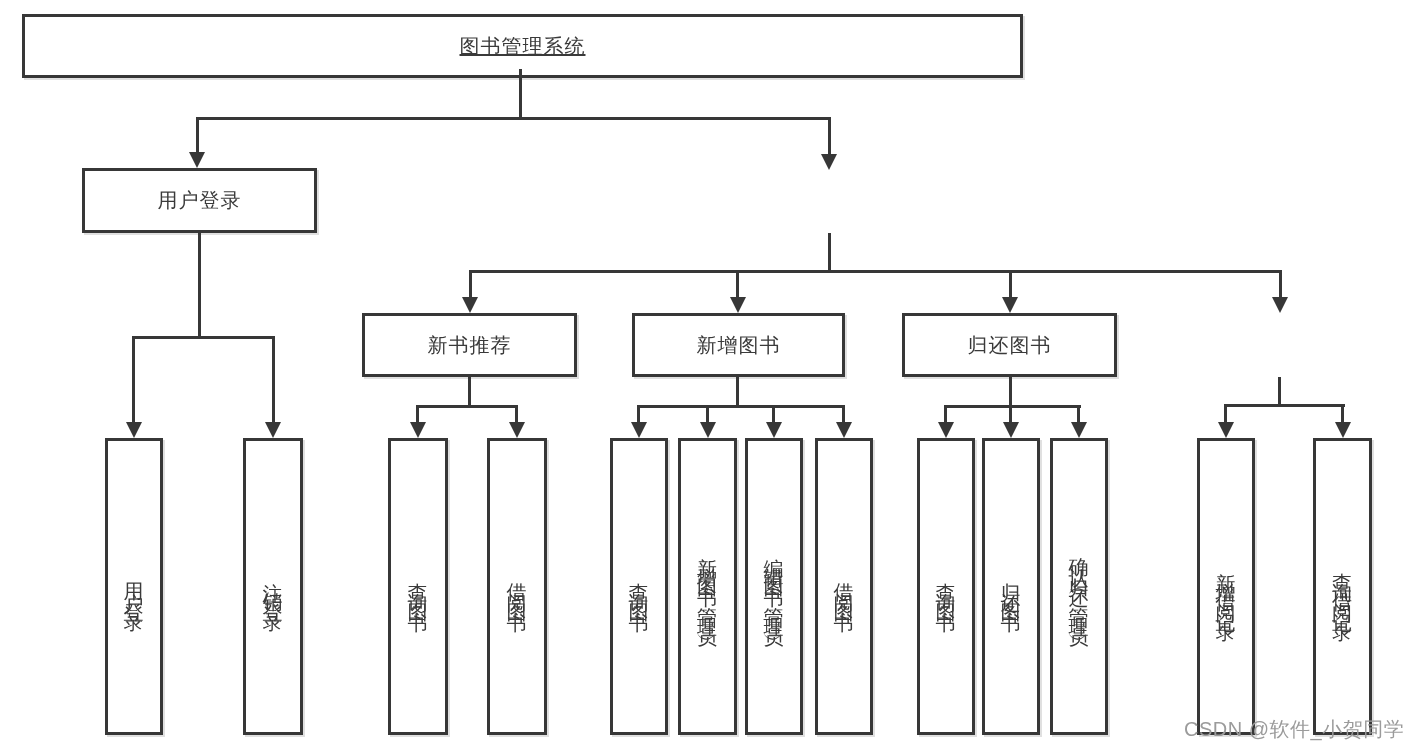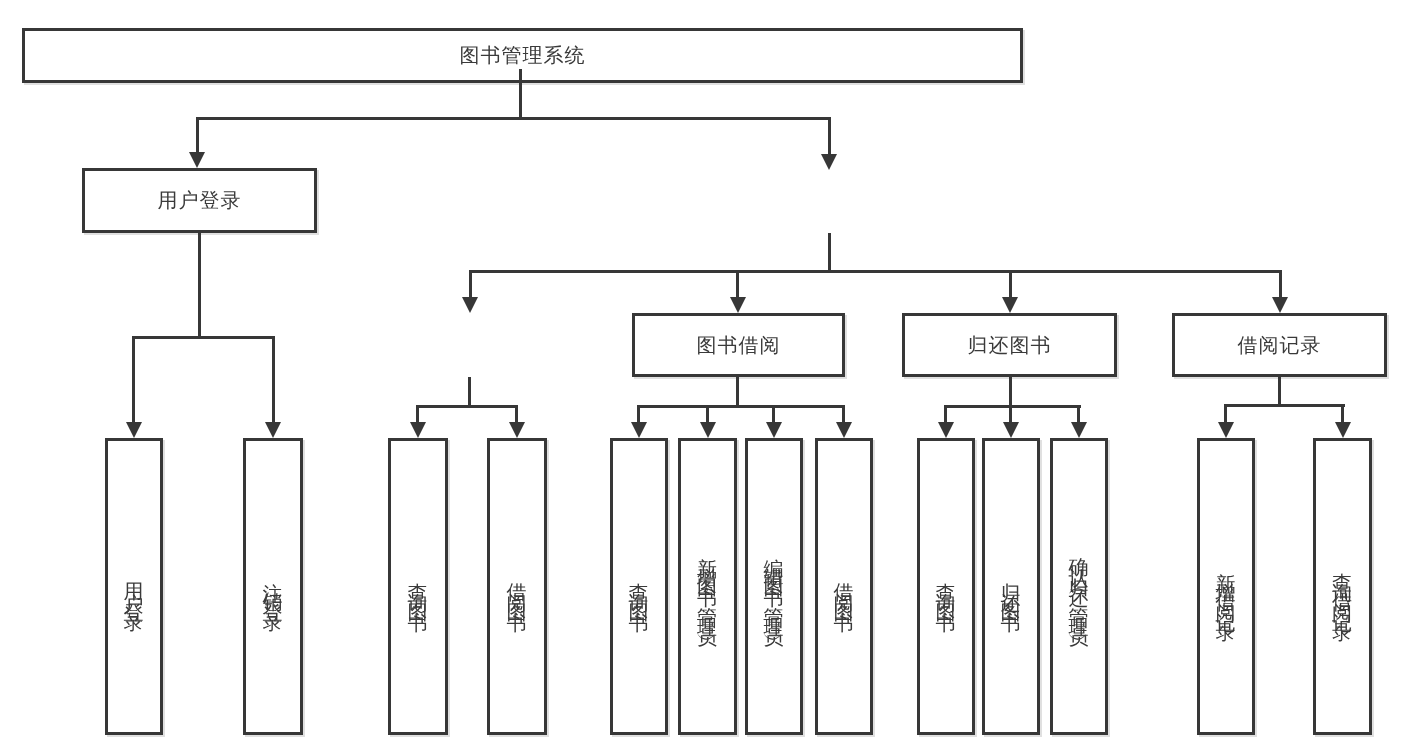--- a/index.html
+++ b/index.html
@@ -59,31 +59,31 @@
     z-index:10;
     white-space:nowrap;
     letter-spacing:0.5px;
   }
 </style>
 </head>
 <body>
 
 <div id="stage">
 
-  <div class="box" style="left:22px;top:28px;width:1001px;height:55px;">图书管理系统</div>
+  <div class="box" style="left:22px;top:14px;width:1001px;height:64px;text-decoration:underline;">图书管理系统</div>
 
   <div class="box" style="left:82px;top:168px;width:235px;height:65px;">用户登录</div>
 
 
+  <div class="box" style="left:362px;top:313px;width:215px;height:64px;">新书推荐</div>
 
-  <div class="box" style="left:632px;top:313px;width:213px;height:64px;">图书借阅</div>
+  <div class="box" style="left:632px;top:313px;width:213px;height:64px;">新增图书</div>
 
   <div class="box" style="left:902px;top:313px;width:215px;height:64px;">归还图书</div>
 
-  <div class="box" style="left:1172px;top:313px;width:215px;height:64px;">借阅记录</div>
 
   <div class="leaf" style="left:105px;width:58px;">
     <span>用户登录</span>
     </div>
   <div class="leaf" style="left:243px;width:60px;">
     <span>注销登录</span>
     </div>
   <div class="leaf" style="left:388px;width:60px;">
     <span>查询图书</span>
     </div>
@@ -170,14 +170,15 @@
   <div class="v" style="left:1077px;top:405px;height:19px;"></div>
   <div class="ah" style="left:1071px;top:422px;"></div>
 
   <div class="v" style="left:1278px;top:377px;height:30px;"></div>
   <div class="h" style="left:1225px;top:404px;width:120px;"></div>
   <div class="v" style="left:1224px;top:404px;height:20px;"></div>
   <div class="ah" style="left:1218px;top:422px;"></div>
   <div class="v" style="left:1341px;top:404px;height:20px;"></div>
   <div class="ah" style="left:1335px;top:422px;"></div>
 
+  <div class="watermark">CSDN @软件_小贺同学</div>
 
 </div>
 
 </body></html>

